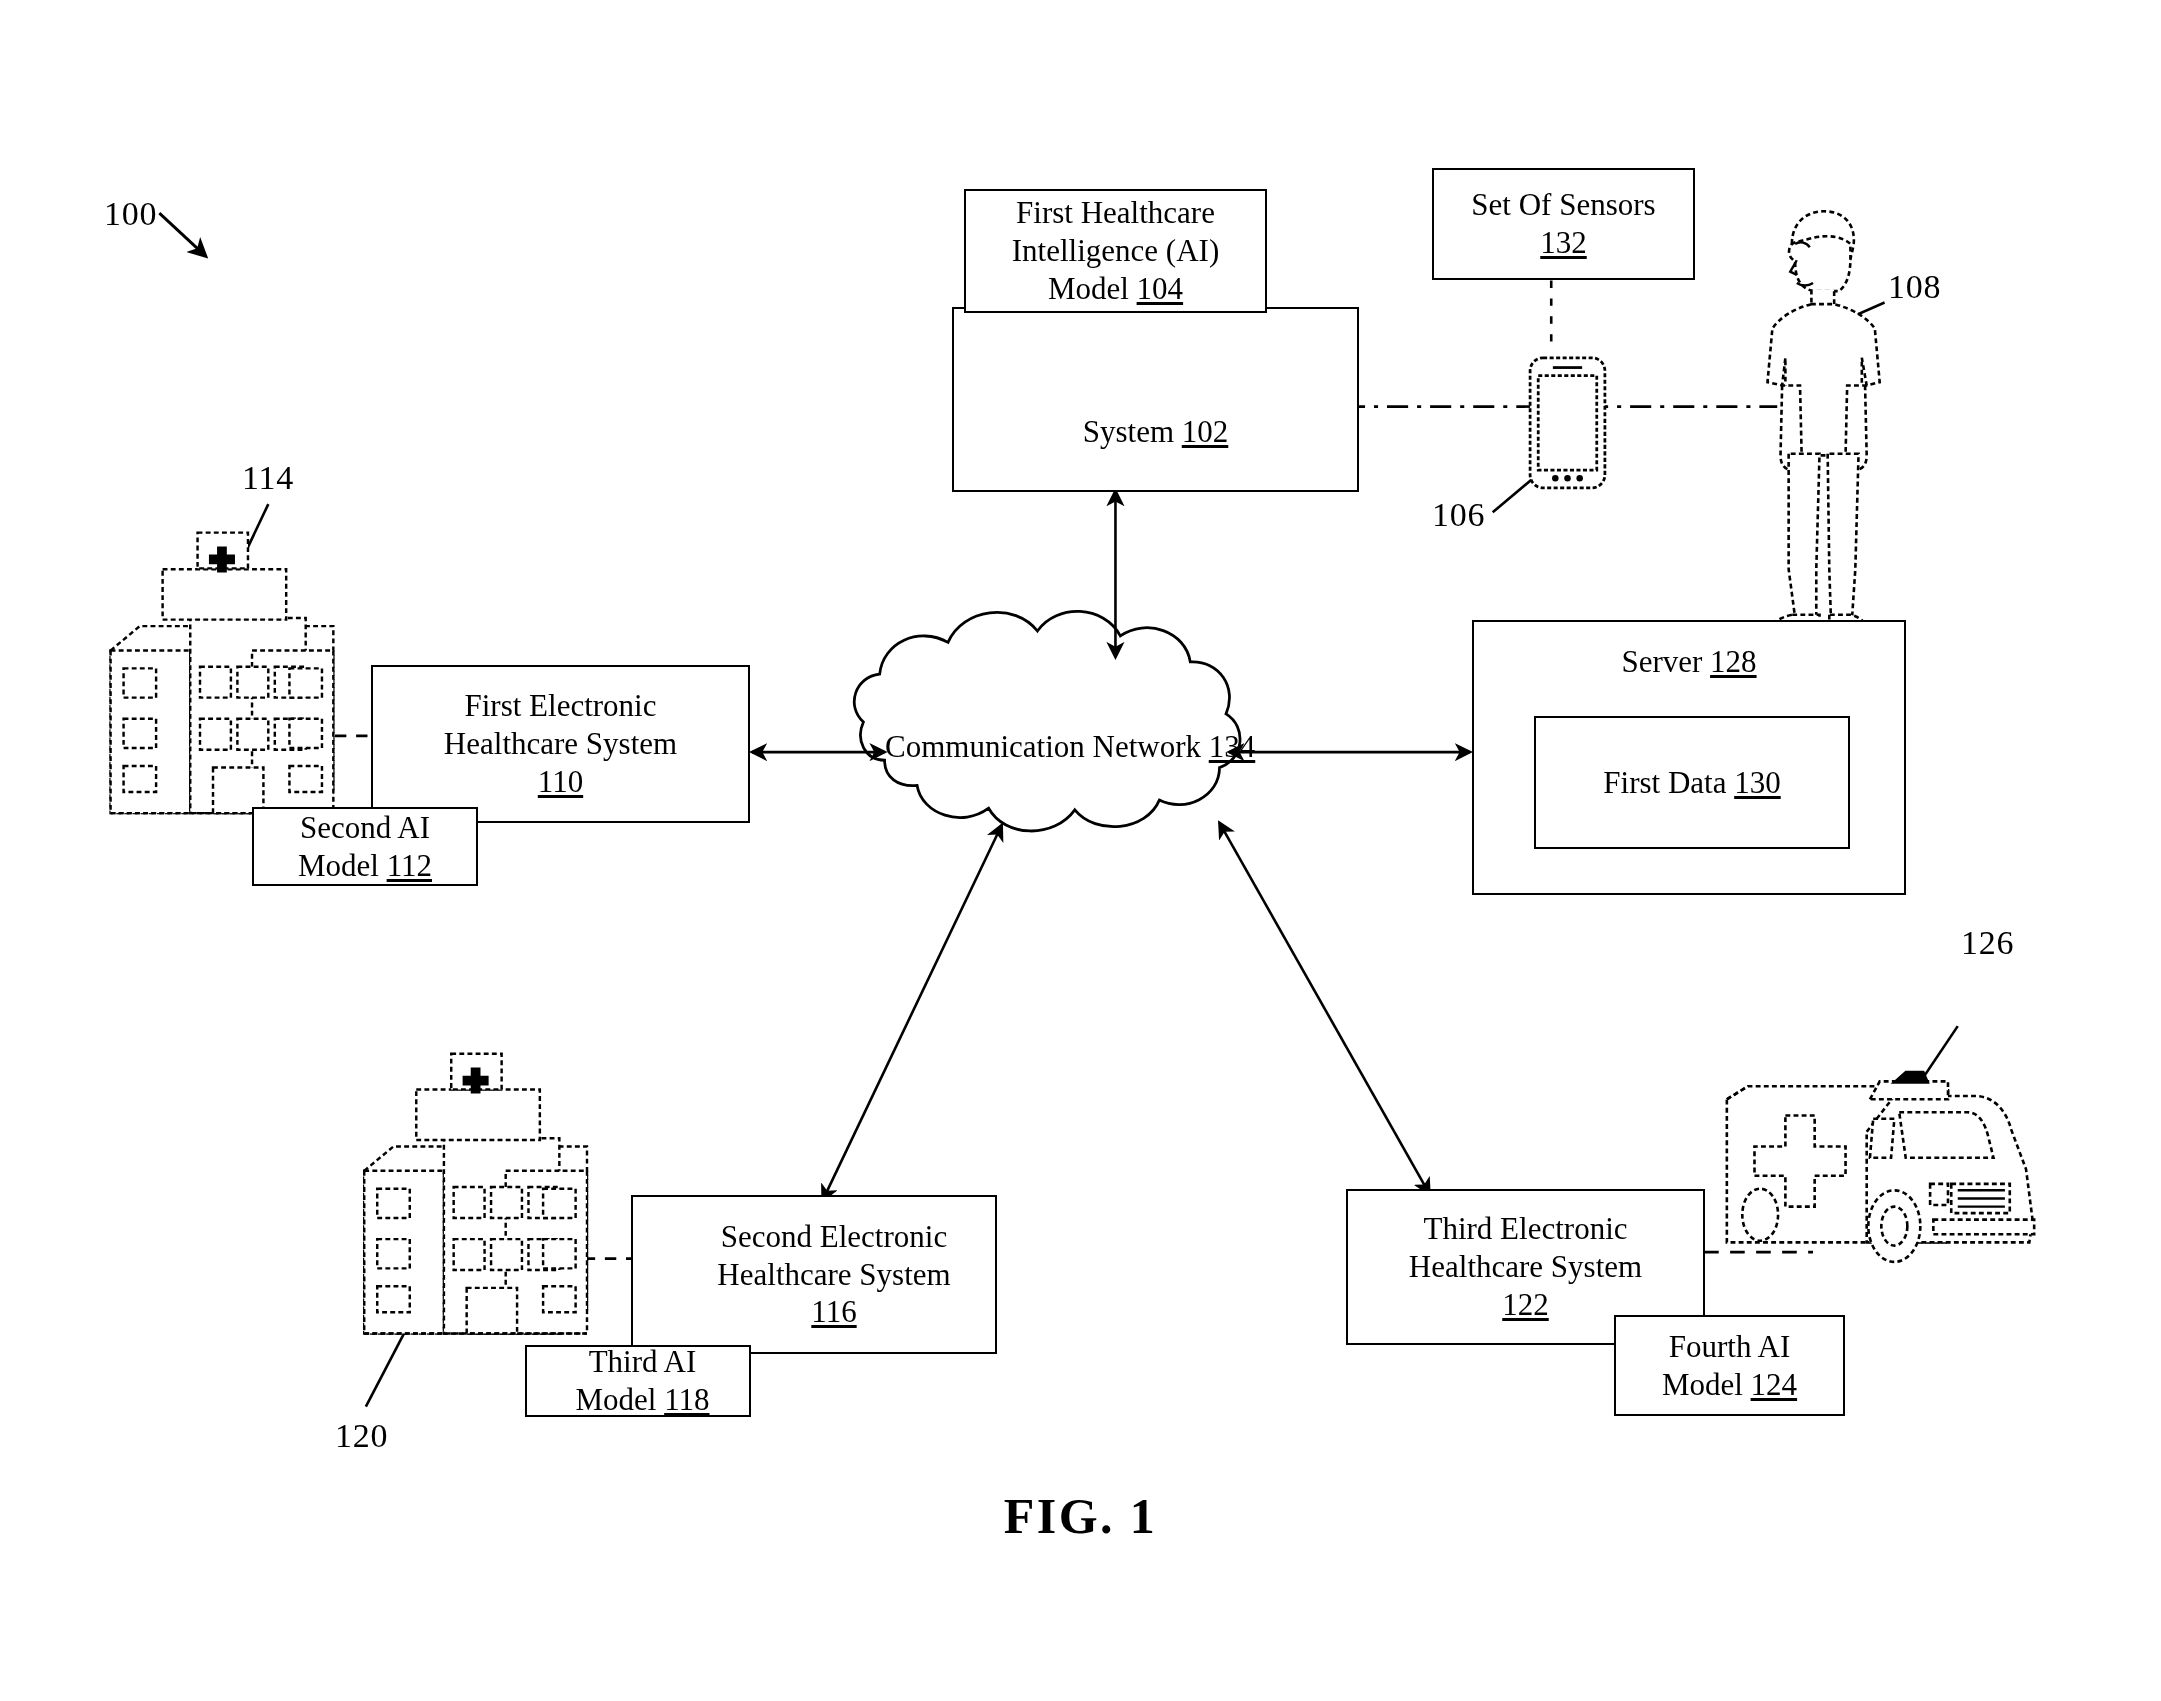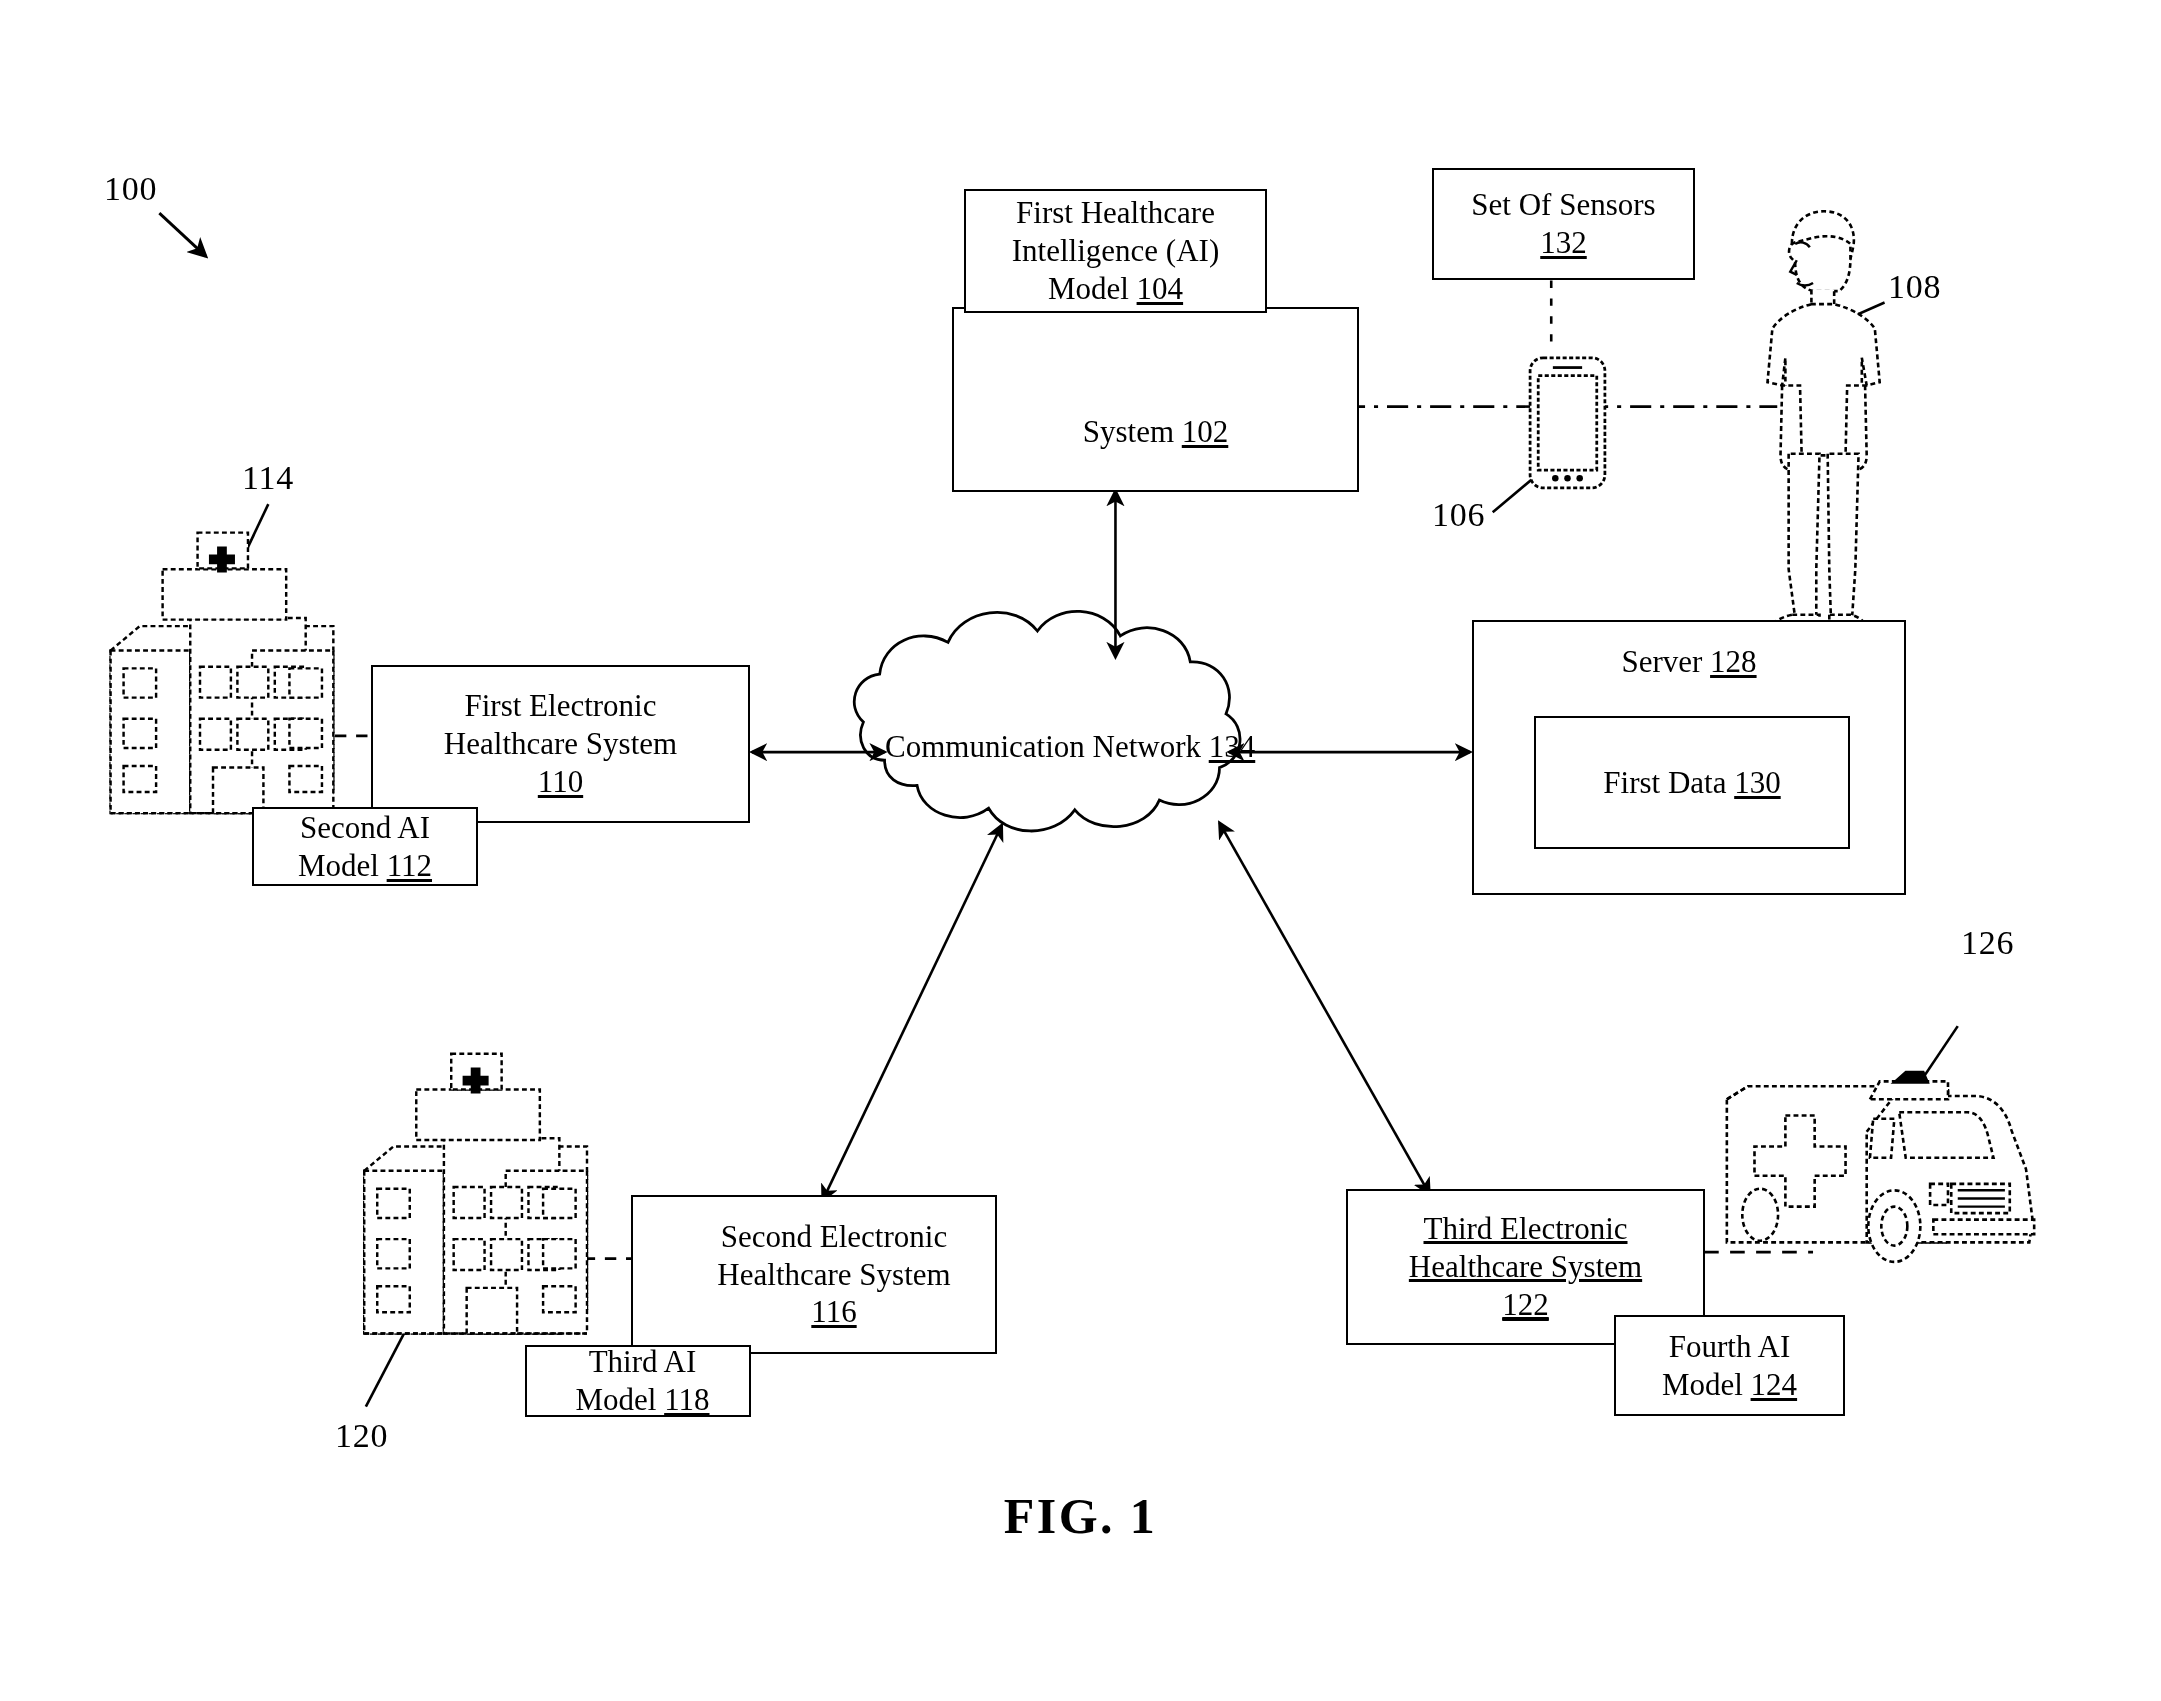--- a/index.html
+++ b/index.html
@@ -330,32 +330,32 @@
     <span class="ln">Second Electronic</span>
     <span class="ln">Healthcare System</span>
     <span class="ln num">116</span>
   </div>
 
   <div class="box" id="ai-model-118" style="left:525px; top:1345px; width:226px; height:72px; z-index:7;padding-left:9px;">
     <span class="ln">Third AI</span>
     <span class="ln"><span>Model </span><span class="num">118</span></span>
   </div>
 
-  <div class="box" id="ehs-122" style="left:1346px; top:1189px; width:359px; height:156px;text-decoration:underline;">
+  <div class="box" id="ehs-122" style="left:1346px; top:1189px; width:359px; height:156px;">
     <span class="ln">Third Electronic</span>
     <span class="ln">Healthcare System</span>
     <span class="ln num">122</span>
   </div>
 
   <div class="box" id="ai-model-124" style="left:1614px; top:1315px; width:231px; height:101px; z-index:7;">
     <span class="ln">Fourth AI</span>
     <span class="ln"><span>Model </span><span class="num">124</span></span>
   </div>
 
-  <div class="ref" style="left:104px; top:170px;">100</div>
+  <div class="ref" style="left:104px; top:195px;">100</div>
 
   <div class="ref" style="left:242px; top:459px;">114</div>
 
   <div class="ref" style="left:1432px; top:496px;">106</div>
 
   <div class="ref" style="left:1888px; top:268px;">108</div>
 
   <div class="ref" style="left:1961px; top:924px;">126</div>
 
   <div class="ref" style="left:335px; top:1417px;">120</div>

